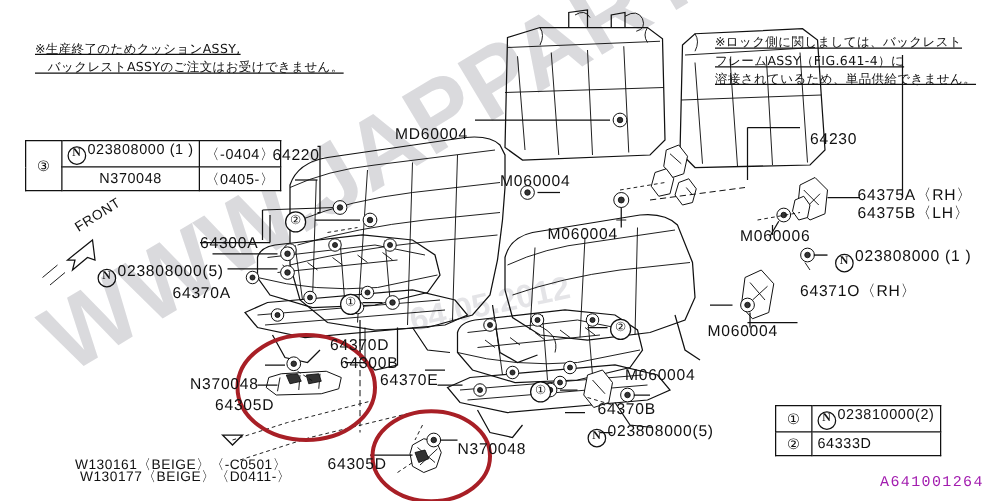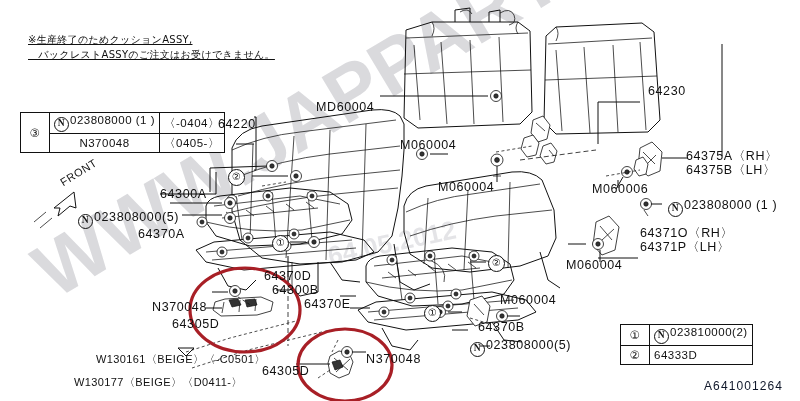--- a/index.html
+++ b/index.html
@@ -4,21 +4,21 @@
 <style>
   html,body{margin:0;padding:0;background:#ffffff;}
   body{width:800px;height:401px;overflow:hidden;position:relative;
        font-family:"Liberation Sans","DejaVu Sans",sans-serif;color:#1a1a1a;}
   #sheet{position:absolute;inset:0;width:800px;height:401px;background:#fff;}
 
   .lbl{position:absolute;white-space:pre;font-size:12.5px;letter-spacing:.6px;color:#111;line-height:1.22;}
   .jp{position:absolute;white-space:pre;font-size:10px;line-height:1.45;letter-spacing:.3px;color:#111;
       font-family:"DejaVu Sans",sans-serif;text-decoration:underline;}
   .small{font-size:11px;letter-spacing:.4px;}
-  .code{position:absolute;font-size:12px;letter-spacing:1.1px;color:#0f172a;}
+  .code{position:absolute;font-size:12px;letter-spacing:1.1px;color:#a21caf;font-family:Liberation Mono, monospace;}
 
   
   .cirN{display:inline-block;width:13px;height:13px;border:1.2px solid #111;border-radius:50%;
         font-size:9.5px;line-height:11.4px;text-align:center;vertical-align:-2px;margin-right:1px;
         font-family:"Liberation Serif",serif;font-weight:700;}
   .cnum{position:absolute;width:15px;height:15px;border:1.2px solid #111;border-radius:50%;
         font-size:10px;line-height:14px;text-align:center;color:#111;background:#fff;}
 
   table.tb{position:absolute;border-collapse:collapse;background:#fff;}
   table.tb td{border:1.1px solid #111;font-size:11.5px;padding:1px 4px;white-space:nowrap;letter-spacing:.5px;
@@ -316,20 +316,23 @@
     </g>
 
     <g>
       <ellipse class="red" cx="245" cy="310" rx="55" ry="42"></ellipse>
       <ellipse class="red" cx="345" cy="365" rx="47" ry="36"></ellipse>
     </g>
   </svg>
 
   <div class="jp" style="left:28px;top:33px;">※生産終了のためクッションASSY,
 　バックレストASSYのご注文はお受けできません。</div>
+  <div class="jp" style="left:572px;top:28px;">※ロック側に関しましては、バックレスト
+フレームASSY（FIG.641-4）に
+溶接されているため、単品供給できません。</div>
 
   <table class="tb" style="left:20px;top:112px;">
     <tbody>
         <tr>
       <td class="idx" rowspan="2">③</td>
       <td><span class="cirN">N</span><span>023808000 (1 )</span></td>
       <td>〈-0404〉</td>
     </tr>
     <tr>
       <td style="text-align:center">N370048</td>
@@ -346,29 +349,28 @@
     </tr>
     <tr>
       <td class="idx">②</td>
       <td>64333D</td>
     </tr>
   </tbody>
     </table>
 
   <div class="lbl" style="left:316px;top:100px;">MD60004</div>
   <div class="lbl" style="left:218px;top:117px;">64220</div>
-  <div class="lbl" style="left:648px;top:84px;">64230</div>
+  <div class="lbl" style="left:648px;top:104px;">64230</div>
   <div class="lbl" style="left:400px;top:138px;">M060004</div>
   <div class="lbl" style="left:438px;top:180px;">M060004</div>
   <div class="lbl" style="left:686px;top:149px;">64375A〈RH〉</div>
   <div class="lbl" style="left:686px;top:163px;">64375B〈LH〉</div>
   <div class="lbl" style="left:592px;top:182px;">M060006</div>
   <div class="lbl" style="left:668px;top:198px;"><span class="cirN">N</span><span>023808000 (1 )</span></div>
   <div class="lbl" style="left:640px;top:226px;">64371O〈RH〉</div>
-  <div class="lbl" style="left:640px;top:240px;">64371P〈LH〉</div>
   <div class="lbl" style="left:566px;top:258px;">M060004</div>
   <div class="lbl" style="left:160px;top:187px;">64300A</div>
   <div class="lbl" style="left:78px;top:210px;"><span class="cirN">N</span><span>023808000(5)</span></div>
   <div class="lbl" style="left:138px;top:227px;">64370A</div>
   <div class="lbl" style="left:264px;top:269px;">64370D</div>
   <div class="lbl" style="left:272px;top:283px;">64300B</div>
   <div class="lbl" style="left:304px;top:297px;">64370E</div>
   <div class="lbl" style="left:152px;top:300px;">N370048</div>
   <div class="lbl" style="left:172px;top:317px;">64305D</div>
   <div class="lbl" style="left:262px;top:364px;">64305D</div>
@@ -377,18 +379,18 @@
   <div class="lbl" style="left:478px;top:320px;text-align:center;">64370B</div>
   <div class="lbl" style="left:470px;top:338px;"><span class="cirN">N</span><span>023808000(5)</span></div>
 
   <div class="cnum" style="left:228px;top:169px;">②</div>
   <div class="cnum" style="left:272px;top:235px;">①</div>
   <div class="cnum" style="left:424px;top:305px;">①</div>
   <div class="cnum" style="left:488px;top:255px;">②</div>
 
   <div class="lbl" style="left:58px;top:178px;font-size:11px;transform:rotate(-32deg);transform-origin:left top;">FRONT</div>
 
-  <div class="lbl small" style="left:60px;top:353px;margin-left:36px;">W130161〈BEIGE〉〈-C0501〉</div>
-  <div class="lbl small" style="left:74px;top:376px;">W130177〈BEIGE〉〈D0411-〉</div>
+  <div class="lbl small" style="left:60px;top:366px;">W130161〈BEIGE〉〈-C0501〉</div>
+  <div class="lbl small" style="left:64px;top:376px;">W130177〈BEIGE〉〈D0411-〉</div>
 
   <div class="code" style="left:704px;top:379px;">A641001264</div>
 
 </div>
 
 </body></html>

